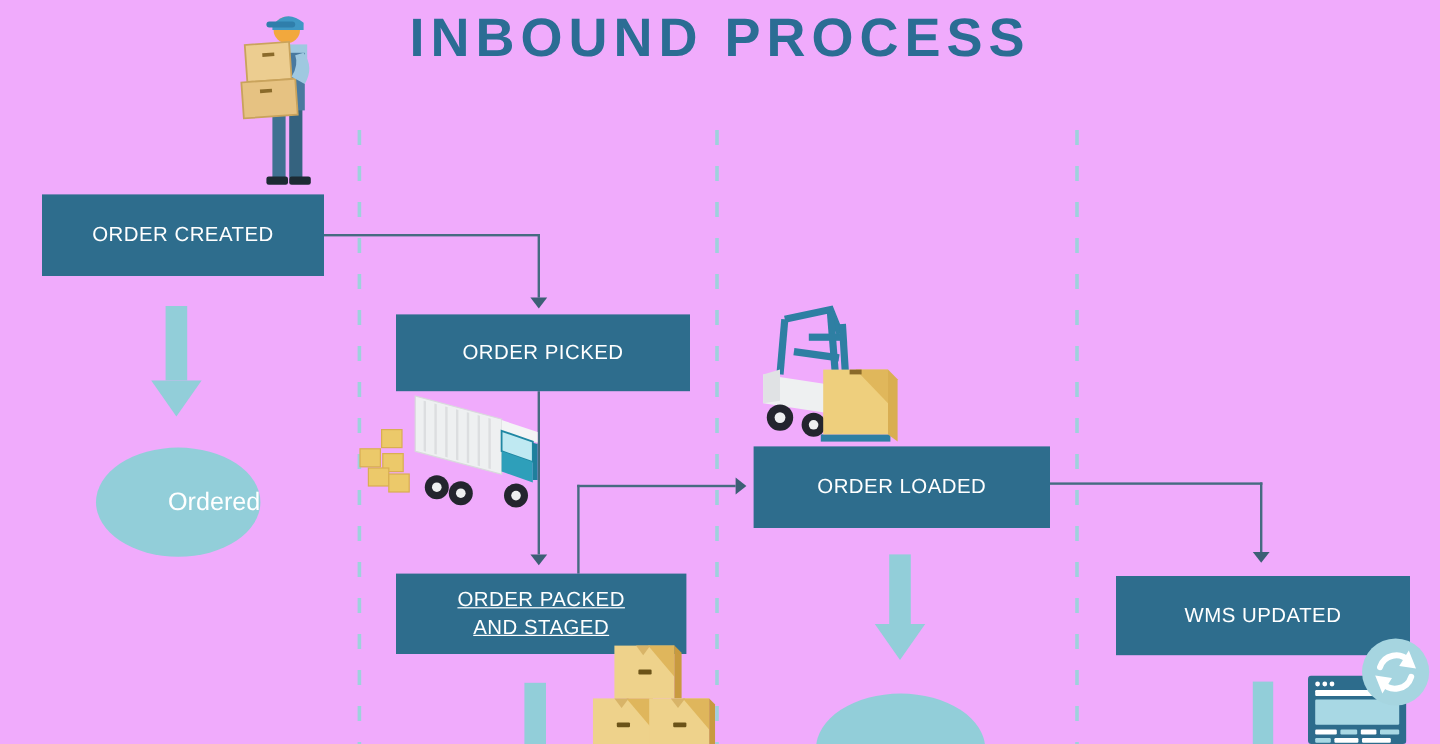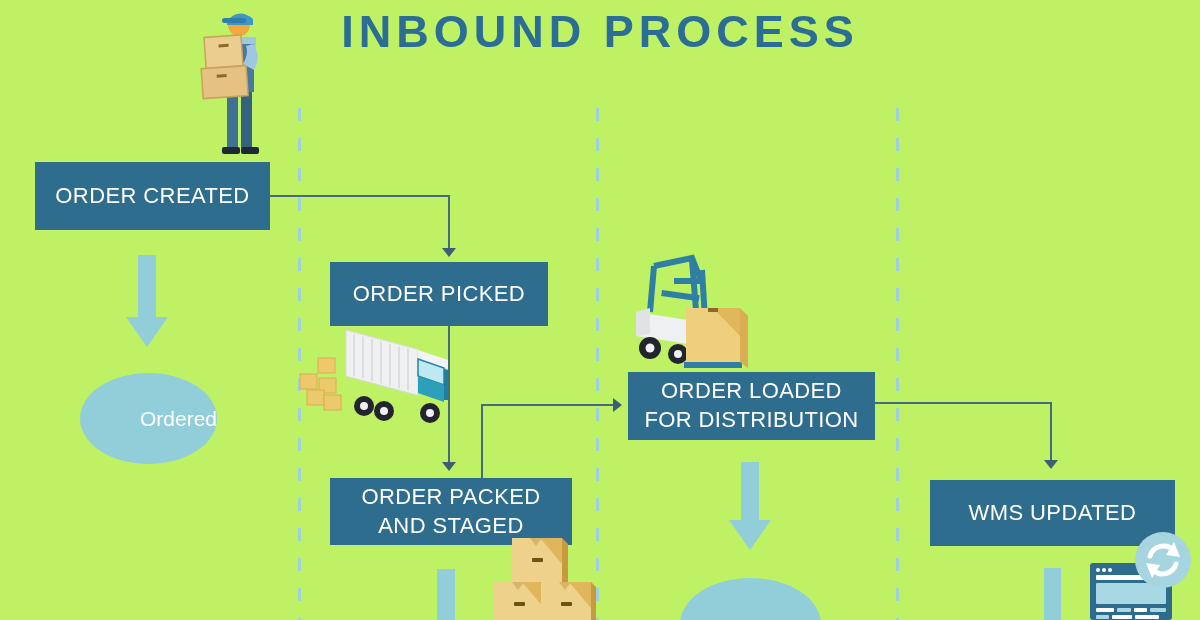--- a/index.html
+++ b/index.html
@@ -1,28 +1,28 @@
 <!DOCTYPE html>
 <html><head>
 <meta charset="utf-8">
 <style>
   * { margin:0; padding:0; box-sizing:border-box; }
   html,body { width:1200px; height:620px; }
   body { font-family:"Liberation Sans", sans-serif; }
-  .canvas { position:relative; width:1200px; height:620px; background:#bef264; overflow:hidden; }
+  .canvas { position:relative; width:1200px; height:620px; background:#f0abfc; overflow:hidden; }
 
   .title { position:absolute; left:0; right:0; top:6px; text-align:center;
            font-size:45px; font-weight:800; letter-spacing:5px; color:#2b6d94; }
 
   .divider { position:absolute; top:108px; height:512px; width:3px;
              background:repeating-linear-gradient(to bottom,#9ed1dc 0 13px,transparent 13px 30px); }
 
   .node { position:absolute; background:#2e6d8d; color:#ffffff;
           display:flex; align-items:center; justify-content:center; text-align:center;
-          font-size:22px; letter-spacing:.4px; line-height:1.3; }
+          font-size:17px; letter-spacing:.4px; line-height:1.3; }
 
   .status { position:absolute; background:#92ced9; border-radius:50%;
             display:flex; align-items:center; justify-content:flex-end;
             color:#ffffff; font-size:21px; }
 
   .hline { position:absolute; border-top:2px solid #466b81; }
   .vline { position:absolute; border-left:2px solid #466b81; }
   .ah-down  { position:absolute; width:0; height:0; border-left:7px solid transparent;
               border-right:7px solid transparent; border-top:9px solid #3c5f75; }
   .ah-right { position:absolute; width:0; height:0; border-top:7px solid transparent;
@@ -73,35 +73,34 @@
       <div class="head"></div>
   </div>
 
   <div class="thick-bar" style="left:437px;top:569px;width:18px;height:51px;"></div>
   <div class="thick-bar" style="left:1044px;top:568px;width:17px;height:52px;"></div>
 
   <div class="node" style="left:35px;top:162px;width:235px;height:68px;">
     <span>ORDER CREATED</span>
   </div>
 
-  <div class="node" style="left:330px;top:262px;width:218px;height:64px;">
+  <div class="node" style="left:330px;top:262px;width:245px;height:64px;">
     <span>ORDER PICKED</span>
   </div>
 
-  <div class="node" style="left:330px;top:478px;width:242px;height:67px;">
+  <div class="node" style="left:330px;top:478px;width:242px;height:67px;text-decoration:underline;">
     <div>
       <div>ORDER PACKED</div>
       <div>AND STAGED</div>
     </div>
   </div>
 
   <div class="node" style="left:628px;top:372px;width:247px;height:68px;">
     <div>
       <div>ORDER LOADED</div>
-      <div>FOR DISTRIBUTION</div>
     </div>
   </div>
 
   <div class="node" style="left:930px;top:480px;width:245px;height:66px;text-align:right;">
     <span>WMS UPDATED</span>
   </div>
 
   <div class="status" style="left:80px;top:373px;width:137px;height:91px;">
     <span>Ordered</span>
   </div>

